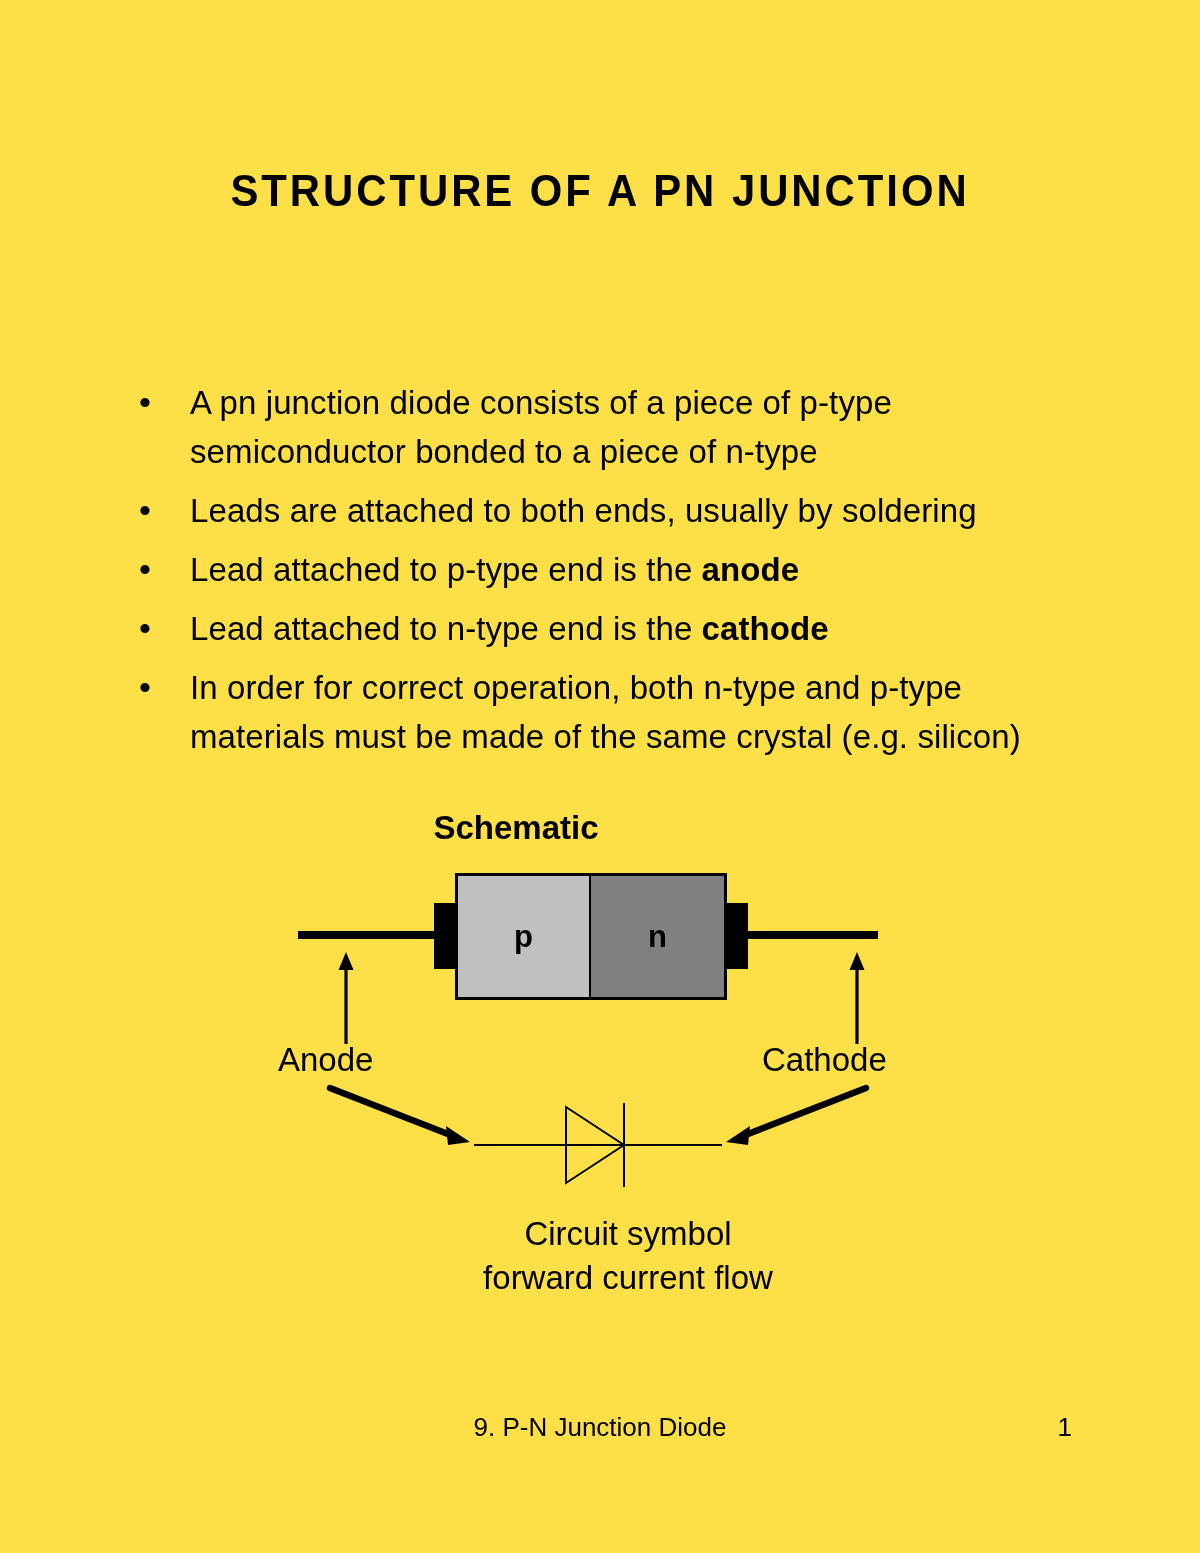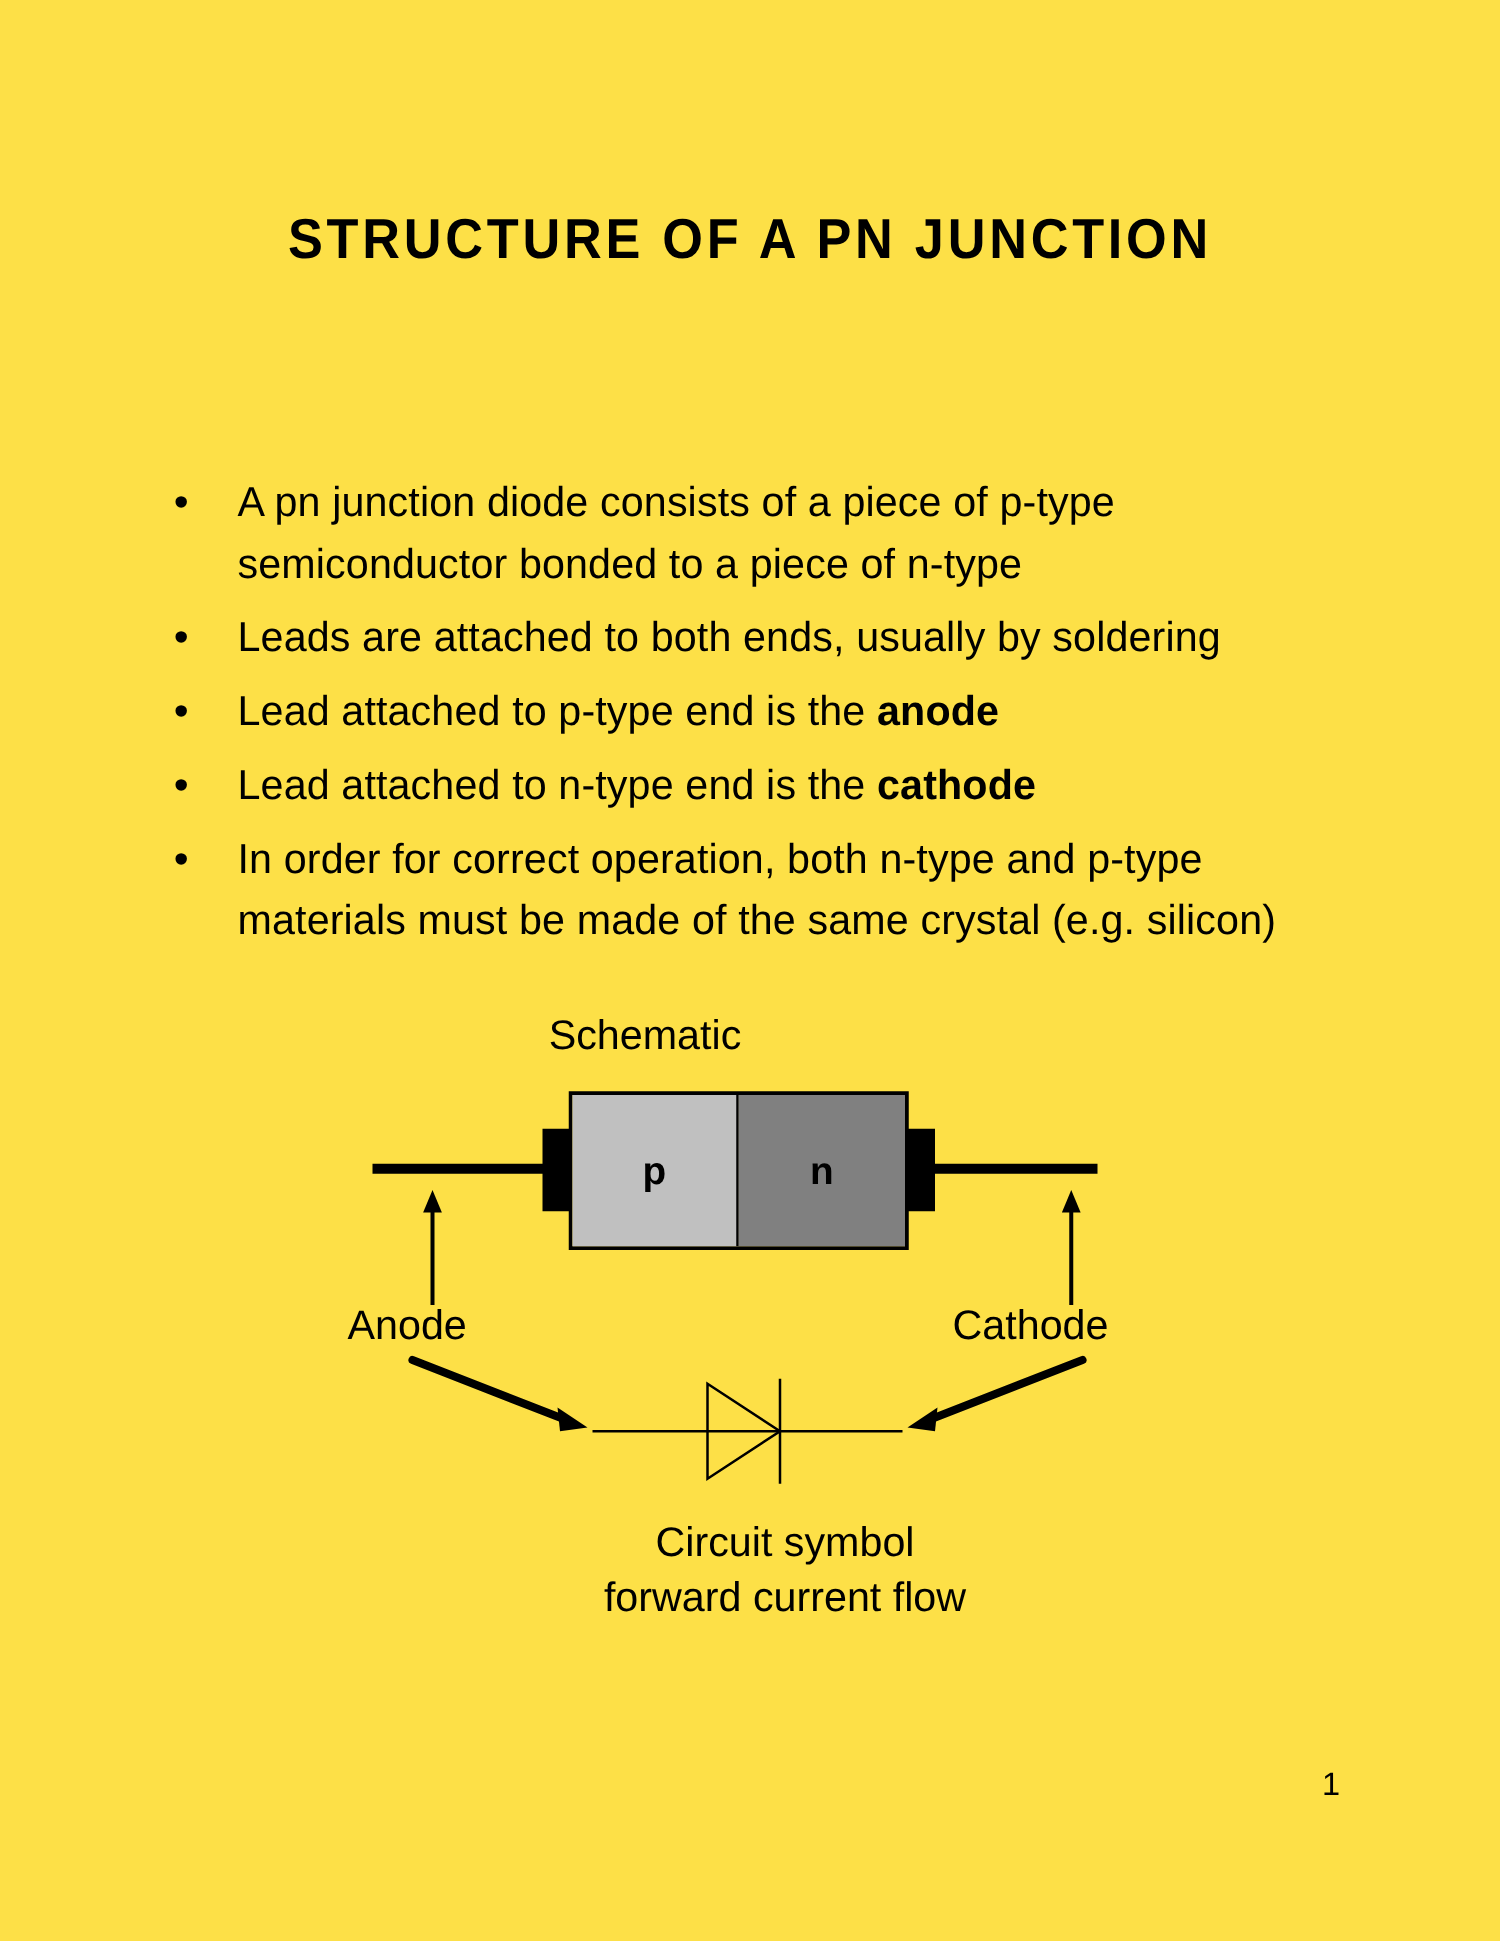--- a/index.html
+++ b/index.html
@@ -86,20 +86,21 @@
     font-size: 33px;
     line-height: 40px;
     white-space: nowrap;
   }
 
   #label-schematic {
     left: 0;
     top: 808px;
     width: 1032px;
     text-align: center;
+    font-weight: bold;
   }
 
   
   #junction-body {
     position: absolute;
     left: 455px;
     top: 873px;
     width: 272px;
     height: 127px;
     box-sizing: border-box;
@@ -312,16 +313,17 @@
     </svg>
 
     <div class="diag-label" id="caption-circuit">
       <div>Circuit symbol</div>
       <div>forward current flow</div>
     </div>
 
   </div>
 
   <div id="footer">
+    <div id="footer-title">9. P-N Junction Diode</div>
     <div id="footer-page">1</div>
   </div>
 
 </div>
 
 </body></html>

